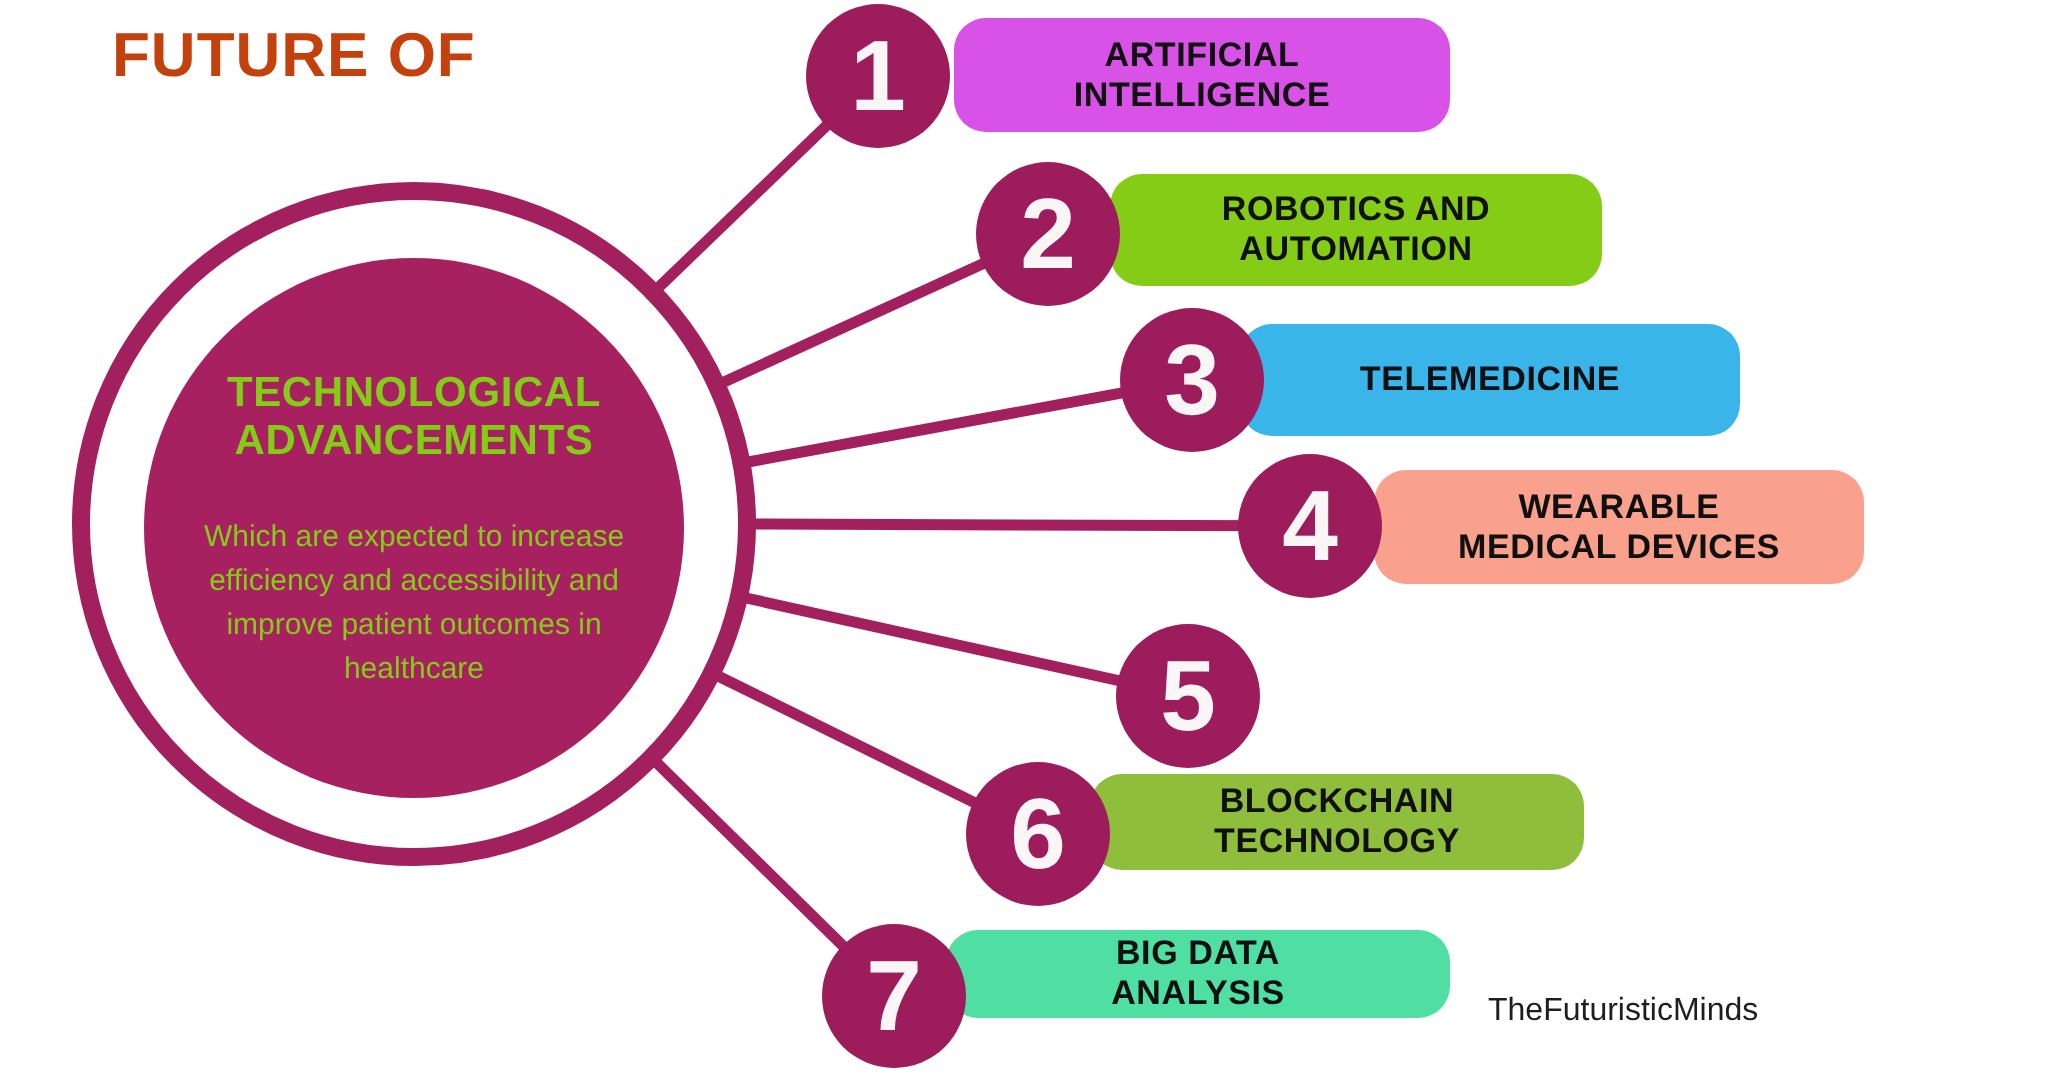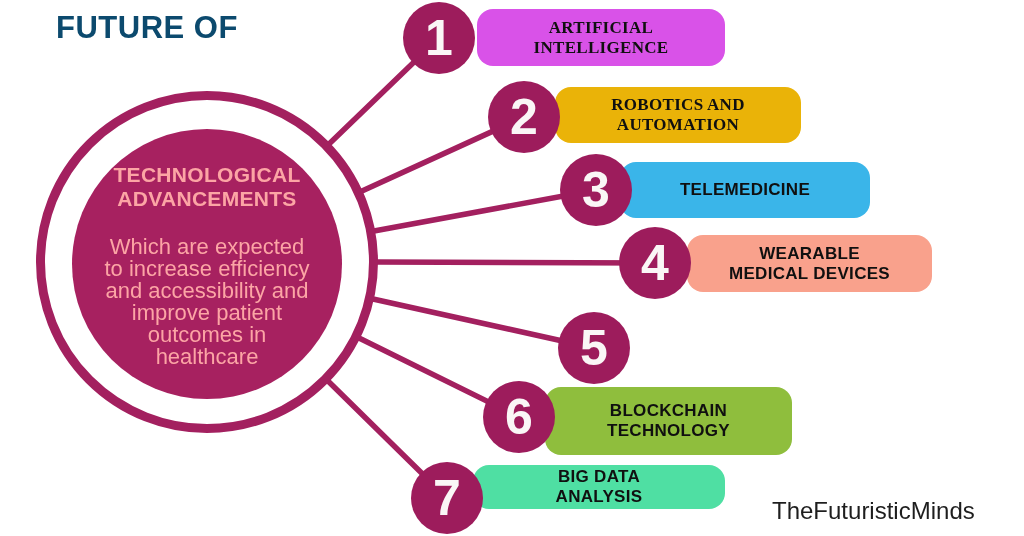--- a/index.html
+++ b/index.html
@@ -49,21 +49,21 @@
   .center-heading {
     font-size: 21px;
     font-weight: 800;
     line-height: 24px;
     letter-spacing: 0.3px;
     white-space: pre-line;
   }
   .center-desc {
     margin-top: 25px;
     width: 214px;
-    font-size: 22px;
+    font-size: 15px;
     font-weight: 400;
     line-height: 22px;
   }
   .badge {
     position: absolute;
     width: 72px; height: 72px;
     border-radius: 50%;
     display: flex;
     align-items: center;
     justify-content: center;
@@ -88,68 +88,68 @@
     text-align: center;
     white-space: pre-line;
   }
   .b1 { left: 403px; top:   2px; }
   .b2 { left: 488px; top:  81px; }
   .b3 { left: 560px; top: 154px; }
   .b4 { left: 619px; top: 227px; }
   .b5 { left: 558px; top: 312px; }
   .b6 { left: 483px; top: 381px; }
   .b7 { left: 411px; top: 462px; }
-  .p1 { left: 477px; top:   9px; width: 248px; height: 57px; font-family: Liberation Serif, serif; }
+  .p1 { left: 477px; top:   9px; width: 248px; height: 57px; }
   .p2 { left: 555px; top:  87px; width: 246px; height: 56px; }
   .p3 { left: 620px; top: 162px; width: 250px; height: 56px; }
   .p4 { left: 687px; top: 235px; width: 245px; height: 57px; }
   .p5 { left: 618px; top: 313px; width: 262px; height: 56px; }
-  .p6 { left: 545px; top: 387px; width: 247px; height: 68px; }
+  .p6 { left: 545px; top: 387px; width: 247px; height: 48px; }
   .p7 { left: 473px; top: 465px; width: 252px; height: 44px; }
   .watermark {
     position: absolute;
-    left: 772px; top: 497px;
+    left: 744px; top: 497px;
     width: 232px;
-    font-size: 24px;
+    font-size: 16px;
     font-weight: 400;
     text-align: left;
   }
 </style>
 </head>
 <body>
 
 <div class="stage">
 
   <svg class="lines" viewBox="0 0 1024 536">
     <line x1="329" y1="144" x2="439" y2="38" stroke-width="5.5" stroke-linecap="round" stroke="#a3205f"></line>
     <line x1="362" y1="191" x2="524" y2="117" stroke-width="5.5" stroke-linecap="round" stroke="#a3205f"></line>
     <line x1="374" y1="231" x2="596" y2="190" stroke-width="5.5" stroke-linecap="round" stroke="#a3205f"></line>
     <line x1="377" y1="262" x2="655" y2="263" stroke-width="5.5" stroke-linecap="round" stroke="#a3205f"></line>
     <line x1="373" y1="299" x2="594" y2="348" stroke-width="5.5" stroke-linecap="round" stroke="#a3205f"></line>
     <line x1="359" y1="338" x2="519" y2="417" stroke-width="5.5" stroke-linecap="round" stroke="#a3205f"></line>
     <line x1="328" y1="381" x2="447" y2="498" stroke-width="5.5" stroke-linecap="round" stroke="#a3205f"></line>
   </svg>
 
-  <div class="title" style="color: #0c4a6e;">
+  <div class="title" style="color: #c2410c;">
     <div>FUTURE OF</div>
   </div>
 
   <div class="center-ring" style="border-color: rgb(163, 32, 95);"></div>
 
-  <div class="center-circle" style="background-color: rgb(167, 33, 96); color: #fca5a5;">
+  <div class="center-circle" style="background-color: rgb(167, 33, 96); color: #84cc16;">
     <div class="center-heading">TECHNOLOGICAL
 ADVANCEMENTS</div>
     <div class="center-desc">Which are expected to increase efficiency and accessibility and improve patient outcomes in healthcare</div>
   </div>
 
   <div class="pill p1" style="background-color: rgb(217, 82, 232);">
     <span class="pill-label">ARTIFICIAL
 INTELLIGENCE</span>
   </div>
-  <div class="pill p2" style="background-color: #eab308; font-family: Liberation Serif, serif;">
+  <div class="pill p2" style="background-color: #84cc16;">
     <span class="pill-label">ROBOTICS AND
 AUTOMATION</span>
   </div>
   <div class="pill p4" style="background-color: rgb(249, 161, 140);">
     <span class="pill-label">WEARABLE
 MEDICAL DEVICES</span>
   </div>
   <div class="pill p3" style="background-color: rgb(58, 181, 233);">
     <span class="pill-label">TELEMEDICINE</span>
   </div>

